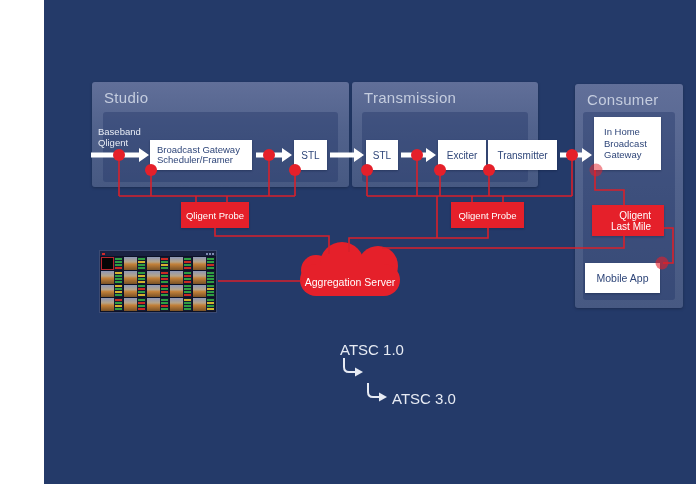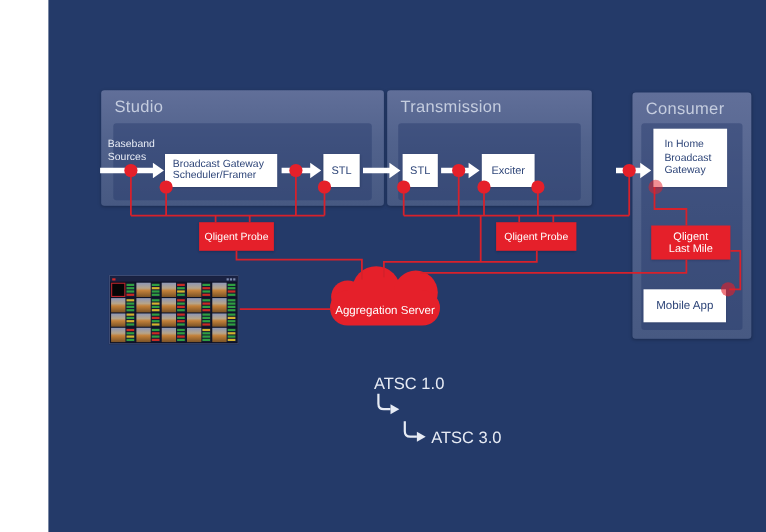--- a/index.html
+++ b/index.html
@@ -46,21 +46,21 @@
   #node-mobile{left:541px;top:263px;width:75px;height:30px;font-size:10.5px;}
 
   
   .rednode{
     position:absolute;background:#e5202a;color:#fff;
     display:flex;align-items:center;justify-content:center;text-align:center;
     font-size:9.5px;line-height:11px;box-shadow:0 1px 2px rgba(10,20,50,.3);
   }
   #node-probe1{left:137px;top:202px;width:68px;height:26px;}
   #node-probe2{left:407px;top:202px;width:73px;height:26px;}
-  #node-lastmile{left:548px;top:205px;width:46px;height:31px;font-size:10px;padding:0 13px;}
+  #node-lastmile{left:548px;top:205px;width:46px;height:31px;font-size:10px;padding:0 13px;text-align:right;}
 
   
   .lbl{position:absolute;color:#e9edf6;}
   #lbl-baseband{left:54px;top:126px;width:52px;font-size:9.5px;line-height:11px;}
   #cloud-label{left:254px;top:276px;width:104px;text-align:center;font-size:10.5px;color:#fff;z-index:6;}
 
   
   .flow-lbl{position:absolute;color:#e7ebf4;font-size:15px;}
   #flow-atsc1{left:296px;top:341px;}
   #flow-repack{left:322px;top:365px;}
@@ -101,26 +101,27 @@
   </div>
   <div class="panel" id="panel-transmission">
     <div class="panel-inner"></div>
     <div class="panel-title">Transmission</div>
   </div>
   <div class="panel" id="panel-consumer">
     <div class="panel-inner"></div>
     <div class="panel-title">Consumer</div>
   </div>
 
-  <div class="lbl" id="lbl-baseband">Baseband Sources</div>
+  <div class="lbl" id="lbl-baseband">Baseband Qligent</div>
 
   <div class="node left" id="node-bgw">Broadcast Gateway Scheduler/Framer</div>
   <div class="node" id="node-stl1">STL</div>
   <div class="node" id="node-stl2">STL</div>
   <div class="node" id="node-exciter">Exciter</div>
+  <div class="node" id="node-transmitter">Transmitter</div>
   <div class="node left" id="node-gateway">In Home Broadcast Gateway</div>
   <div class="node" id="node-mobile">Mobile App</div>
 
   <div class="rednode" id="node-probe1">Qligent Probe</div>
   <div class="rednode" id="node-probe2">Qligent Probe</div>
   <div class="rednode" id="node-lastmile">Qligent Last Mile</div>
 
   <div class="lbl" id="cloud-label">Aggregation Server</div>
 
   <div id="monitor-wall">

